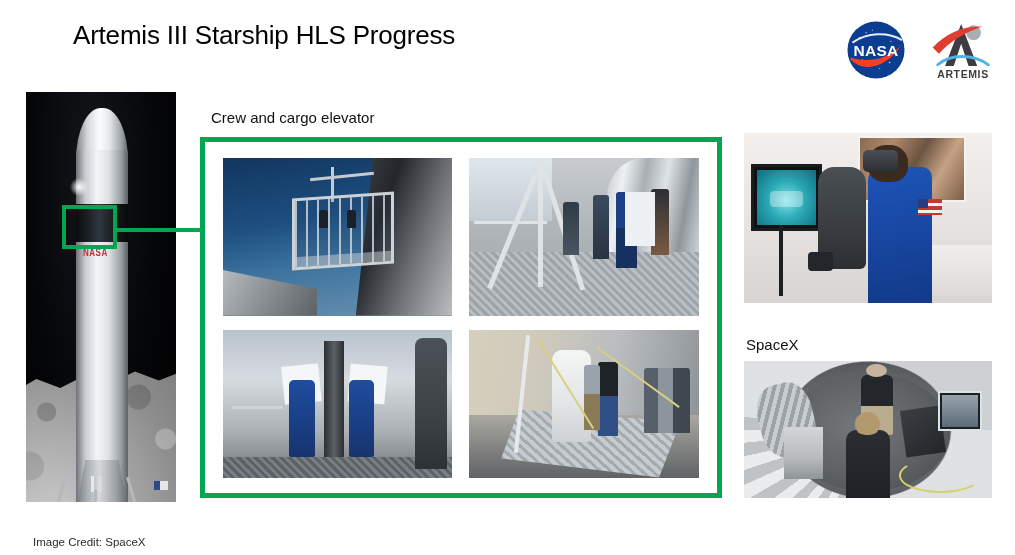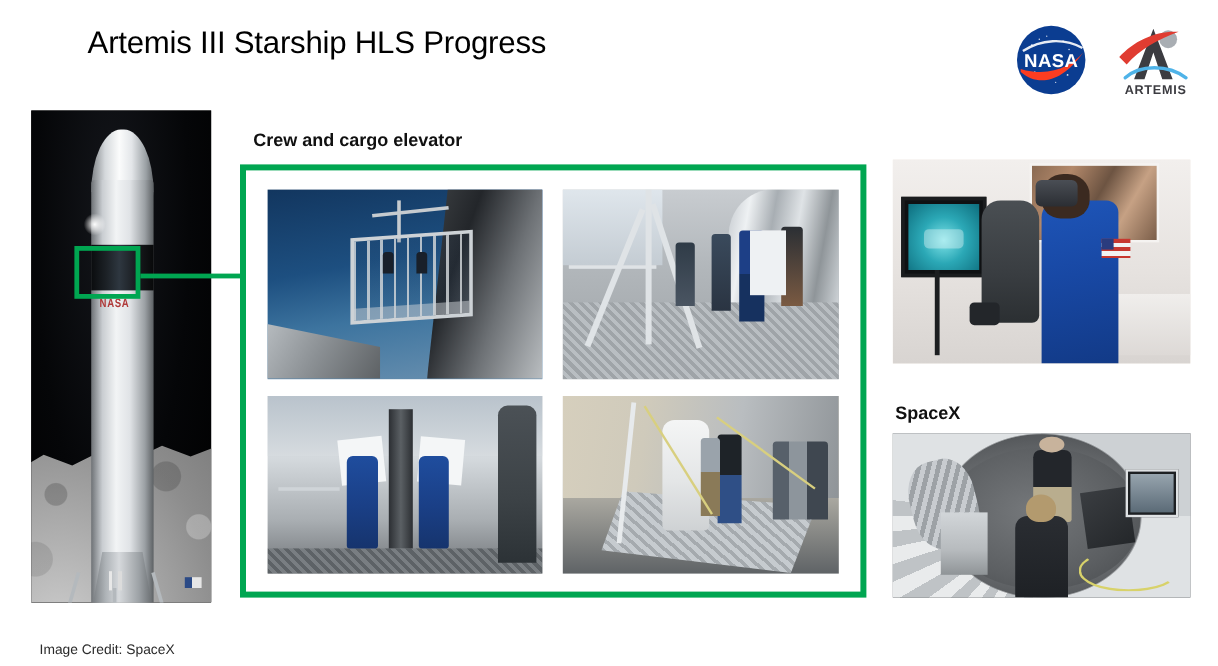--- a/index.html
+++ b/index.html
@@ -28,21 +28,21 @@
 
   
   .logo-row { position: absolute; right: 18px; top: 20px; height: 60px; display: flex; align-items: center; gap: 22px;}
   .nasa-logo { width: 62px; height: 62px; }
   .artemis-logo { width: 68px; height: 62px; }
 
   
   .section-heading {
     position: absolute;
     font-size: 15px;
-    font-weight: bold;
+    font-weight: normal;
     color: #101010;
     white-space: nowrap;
   }
   #h-elevator { left: 211px; top: 109px; }
   #h-vr       { left: 746px; top: 109px; }
   #h-airlock  { left: 746px; top: 336px; }
 
   
   .credit {
     position: absolute;

